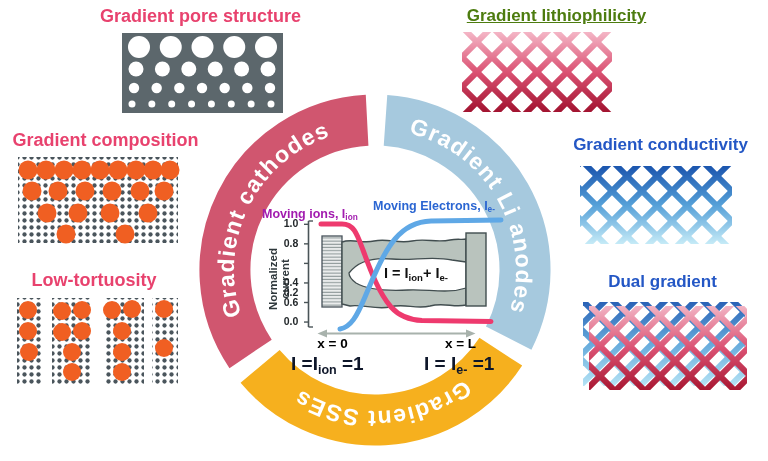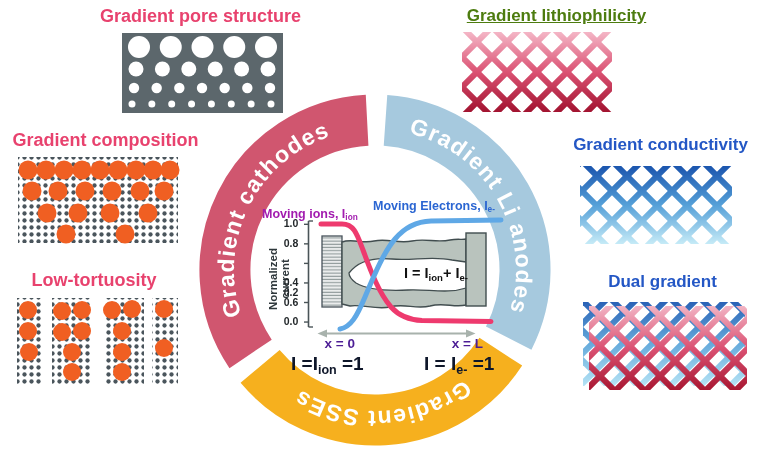--- a/index.html
+++ b/index.html
@@ -4,21 +4,21 @@
 <style>
   html,body{margin:0;padding:0}
   body{width:768px;height:461px;position:relative;background:#ffffff;
        font-family:"Liberation Sans",sans-serif;overflow:hidden}
   .abs{position:absolute}
   .title{font-weight:bold;text-align:center;white-space:nowrap}
   .t-left{font-size:18px}
   .t-right{font-size:17px}
   .plot-label{font-size:12.5px;font-weight:bold;white-space:nowrap}
   .eq{font-size:19px;font-weight:bold;color:#0f172a;white-space:nowrap}
-  .xlab{font-size:13.5px;font-weight:bold;color:#4c1d95;text-align:right}
+  .xlab{font-size:13.5px;font-weight:bold;color:#000000;text-align:center}
   .eqc{font-size:14.5px;font-weight:bold;color:#111;white-space:nowrap}
   .sb{font-size:0.66em;vertical-align:-0.28em;font-weight:bold}
   .tick{position:absolute;font-size:10.5px;font-weight:bold;color:#23282b;
         width:22px;text-align:center;white-space:nowrap}
   .ylab{font-size:11.5px;font-weight:bold;color:#2e373b;
         transform:rotate(-90deg);transform-origin:center;text-align:center}
 </style>
 </head>
 <body>
 
@@ -292,21 +292,21 @@
 <div class="abs plot-label c-ele" style="left: 357px; top: 199px; color: rgb(43, 102, 210); margin-left: 16px;"><span>Moving Electrons, I</span><span class="sb">e-</span></div>
 
 <div class="abs ylab" style="left:227px;top:267px;width:104px">Normalized current</div>
 
 <div class="abs xlab" style="left:310px;top:336px;width:45px">x = 0</div>
 <div class="abs xlab" style="left:438px;top:336px;width:45px">x = L</div>
 
 <div class="abs eq" style="left:291px;top:353px"><span>I =I</span><span class="sb">ion</span><span> =1</span></div>
 <div class="abs eq" style="left:424px;top:353px"><span>I = I</span><span class="sb">e-</span><span> =1</span></div>
 
-<div class="abs eqc" style="left:404px;top:265px"><span>I = I</span><span class="sb">ion</span><span>+ I</span><span class="sb">e-</span></div>
+<div class="abs eqc" style="left:384px;top:265px"><span>I = I</span><span class="sb">ion</span><span>+ I</span><span class="sb">e-</span></div>
 
 <div id="ticks">
     <div class="tick" style="left: 280px; top: 217.3px;">1.0</div>
     <div class="tick" style="left: 280px; top: 236.85px;">0.8</div>
     <div class="tick" style="left: 280px; top: 256.4px; margin-top: 40px;">0.6</div>
     <div class="tick" style="left: 280px; top: 275.95px;">0.4</div>
     <div class="tick" style="left: 280px; top: 286px;">0.2</div>
     <div class="tick" style="left: 280px; top: 315.05px;">0.0</div>
   </div>
 

